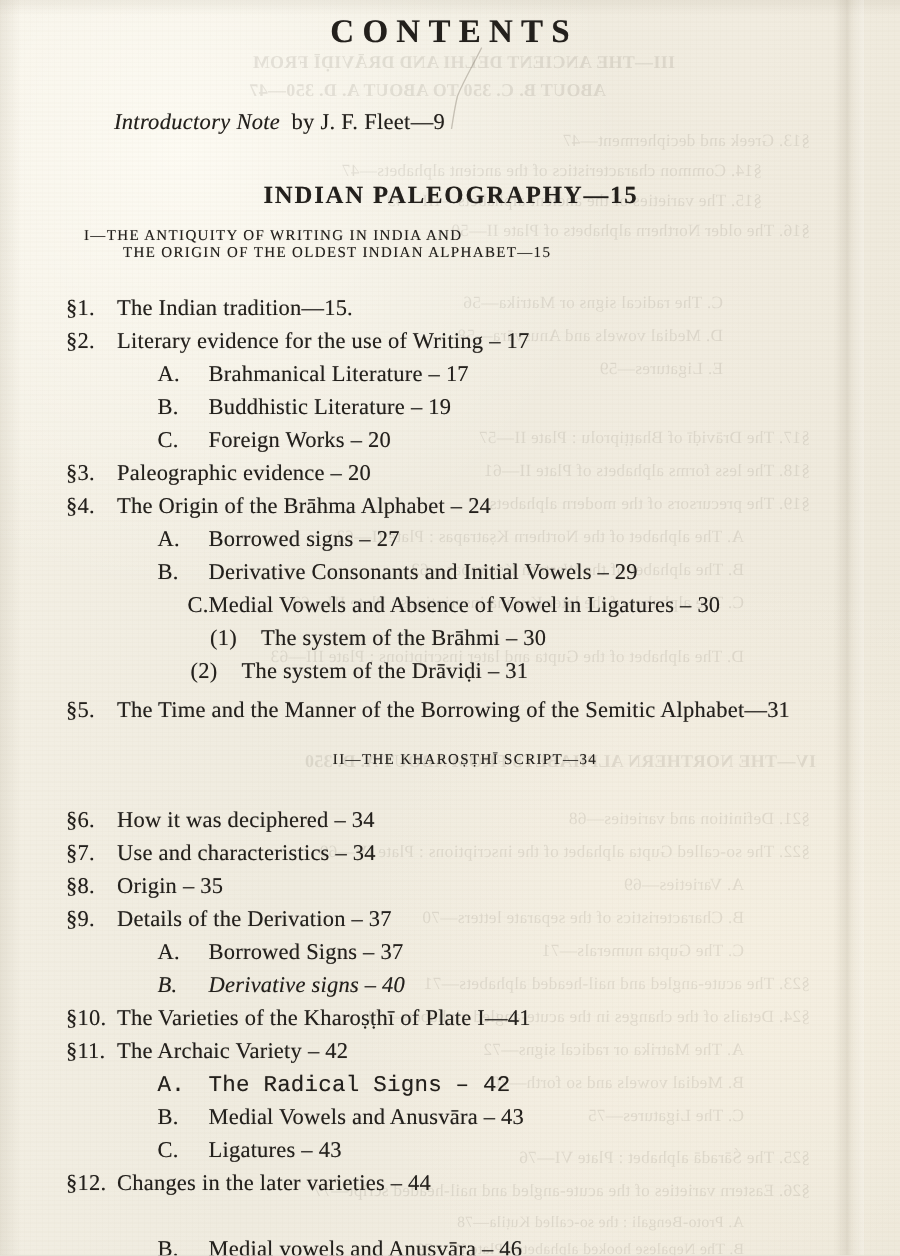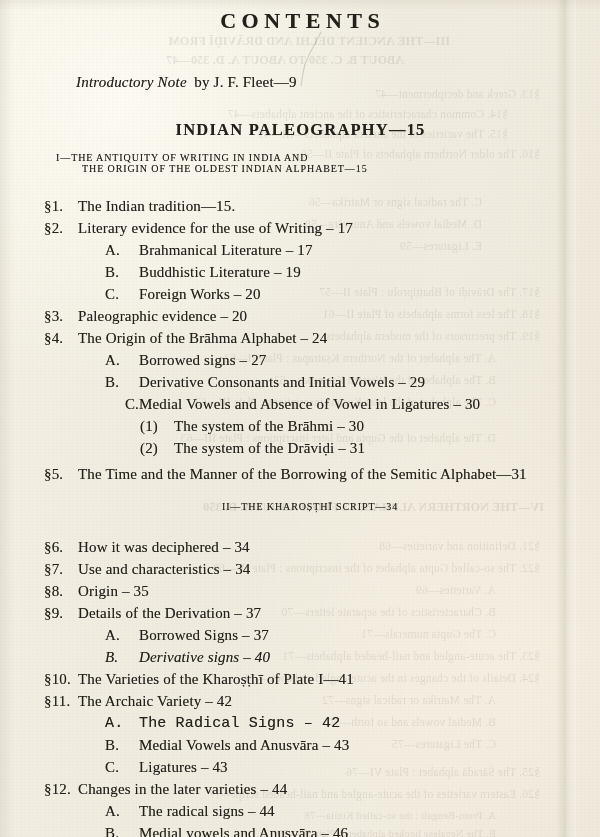--- a/index.html
+++ b/index.html
@@ -227,42 +227,41 @@
     <div class="row" style="left:105px; top:242px;"><span class="num">A.</span><span class="lbl">Brahmanical Literature – 17</span></div>
     <div class="row" style="left:105px; top:264px;"><span class="num">B.</span><span class="lbl">Buddhistic Literature – 19</span></div>
     <div class="row" style="left:105px; top:286px;"><span class="num">C.</span><span class="lbl">Foreign Works – 20</span></div>
 
     <div class="row" style="left:44px;  top:308px;"><span class="num">§3.</span><span class="lbl">Paleographic evidence – 20</span></div>
     <div class="row" style="left:44px;  top:330px;"><span class="num">§4.</span><span class="lbl">The Origin of the Brāhma Alphabet – 24</span></div>
     <div class="row" style="left:105px; top:352px;"><span class="num">A.</span><span class="lbl">Borrowed signs – 27</span></div>
     <div class="row" style="left:105px; top:374px;"><span class="num">B.</span><span class="lbl">Derivative Consonants and Initial Vowels – 29</span></div>
     <div class="row" style="left:105px; top:396px;text-align:right;"><span class="num">C.</span><span class="lbl">Medial Vowels and Absence of Vowel in  Ligatures – 30</span></div>
     <div class="row" style="left:140px; top:418px;"><span class="numw">(1)</span><span class="lbl">The system of the Brāhmi – 30</span></div>
-    <div class="row" style="left:140px; top:440px;"><span class="numw">(2)</span><span class="lbl">The system of the Drāviḍi – 31</span></div>
+    <div class="row" style="left:127px; top:440px;"><span class="numw">(2)</span><span class="lbl">The system of the Drāviḍi – 31</span></div>
     <div class="row" style="left:44px;  top:466px;"><span class="num">§5.</span><span class="lbl">The Time and the Manner of the Borrowing of the  Semitic  Alphabet—31</span></div>
 
     <div class="chapter c2" style="top:501px;">
       <span class="ln">II—THE KHAROṢṬHĪ SCRIPT—34</span>
     </div>
 
     <div class="row" style="left:44px;  top:539px;"><span class="num">§6.</span><span class="lbl">How it was deciphered – 34</span></div>
     <div class="row" style="left:44px;  top:561px;"><span class="num">§7.</span><span class="lbl">Use and characteristics – 34</span></div>
     <div class="row" style="left:44px;  top:583px;"><span class="num">§8.</span><span class="lbl">Origin – 35</span></div>
     <div class="row" style="left:44px;  top:605px;"><span class="num">§9.</span><span class="lbl">Details of the Derivation – 37</span></div>
     <div class="row" style="left:105px; top:627px;"><span class="num">A.</span><span class="lbl">Borrowed Signs – 37</span></div>
     <div class="row" style="left:105px; top:649px;font-style:italic;"><span class="num">B.</span><span class="lbl">Derivative signs – 40</span></div>
 
     <div class="row" style="left:44px;  top:671px;"><span class="num">§10.</span><span class="lbl">The Varieties of the Kharoṣṭhī of Plate I—41</span></div>
     <div class="row" style="left:44px;  top:693px;"><span class="num">§11.</span><span class="lbl">The Archaic Variety – 42</span></div>
     <div class="row" style="left:105px; top:715px;font-family:Liberation Mono, monospace;"><span class="num">A.</span><span class="lbl">The Radical Signs – 42</span></div>
     <div class="row" style="left:105px; top:737px;"><span class="num">B.</span><span class="lbl">Medial Vowels and Anusvāra – 43</span></div>
     <div class="row" style="left:105px; top:759px;"><span class="num">C.</span><span class="lbl">Ligatures – 43</span></div>
 
     <div class="row" style="left:44px;  top:781px;"><span class="num">§12.</span><span class="lbl">Changes in the later  varieties – 44</span></div>
-    <div class="row" style="left:105px; top:803px;"><span class="num">A.</span><span class="lbl">The radical signs – 44</span></div>
     <div class="row" style="left:105px; top:825px;"><span class="num">B.</span><span class="lbl">Medial vowels and Anusvāra – 46</span></div>
 
   </div>
 
   <div id="paper-grain"></div>
   <div id="edge-left"></div>
   <div id="edge-top"></div>
   <div id="crease"></div>
 
 </div>

